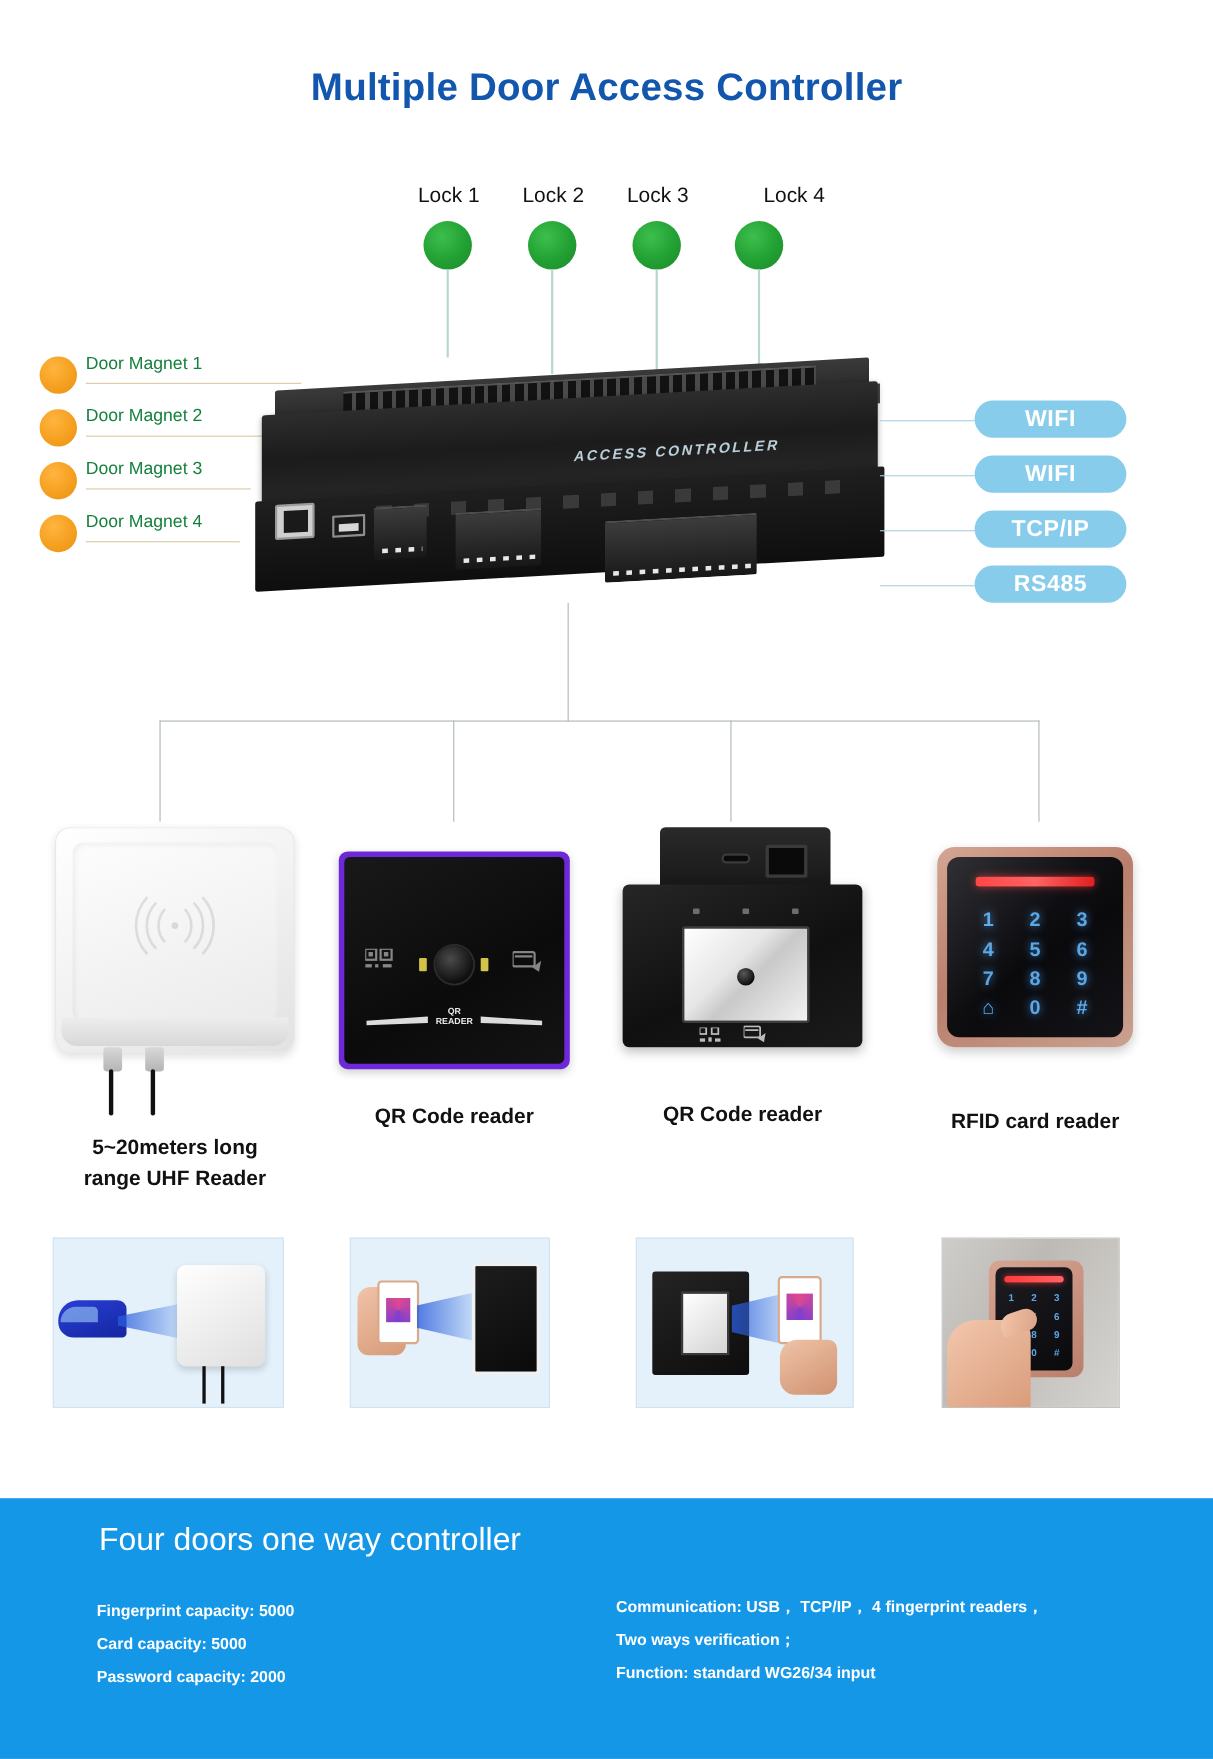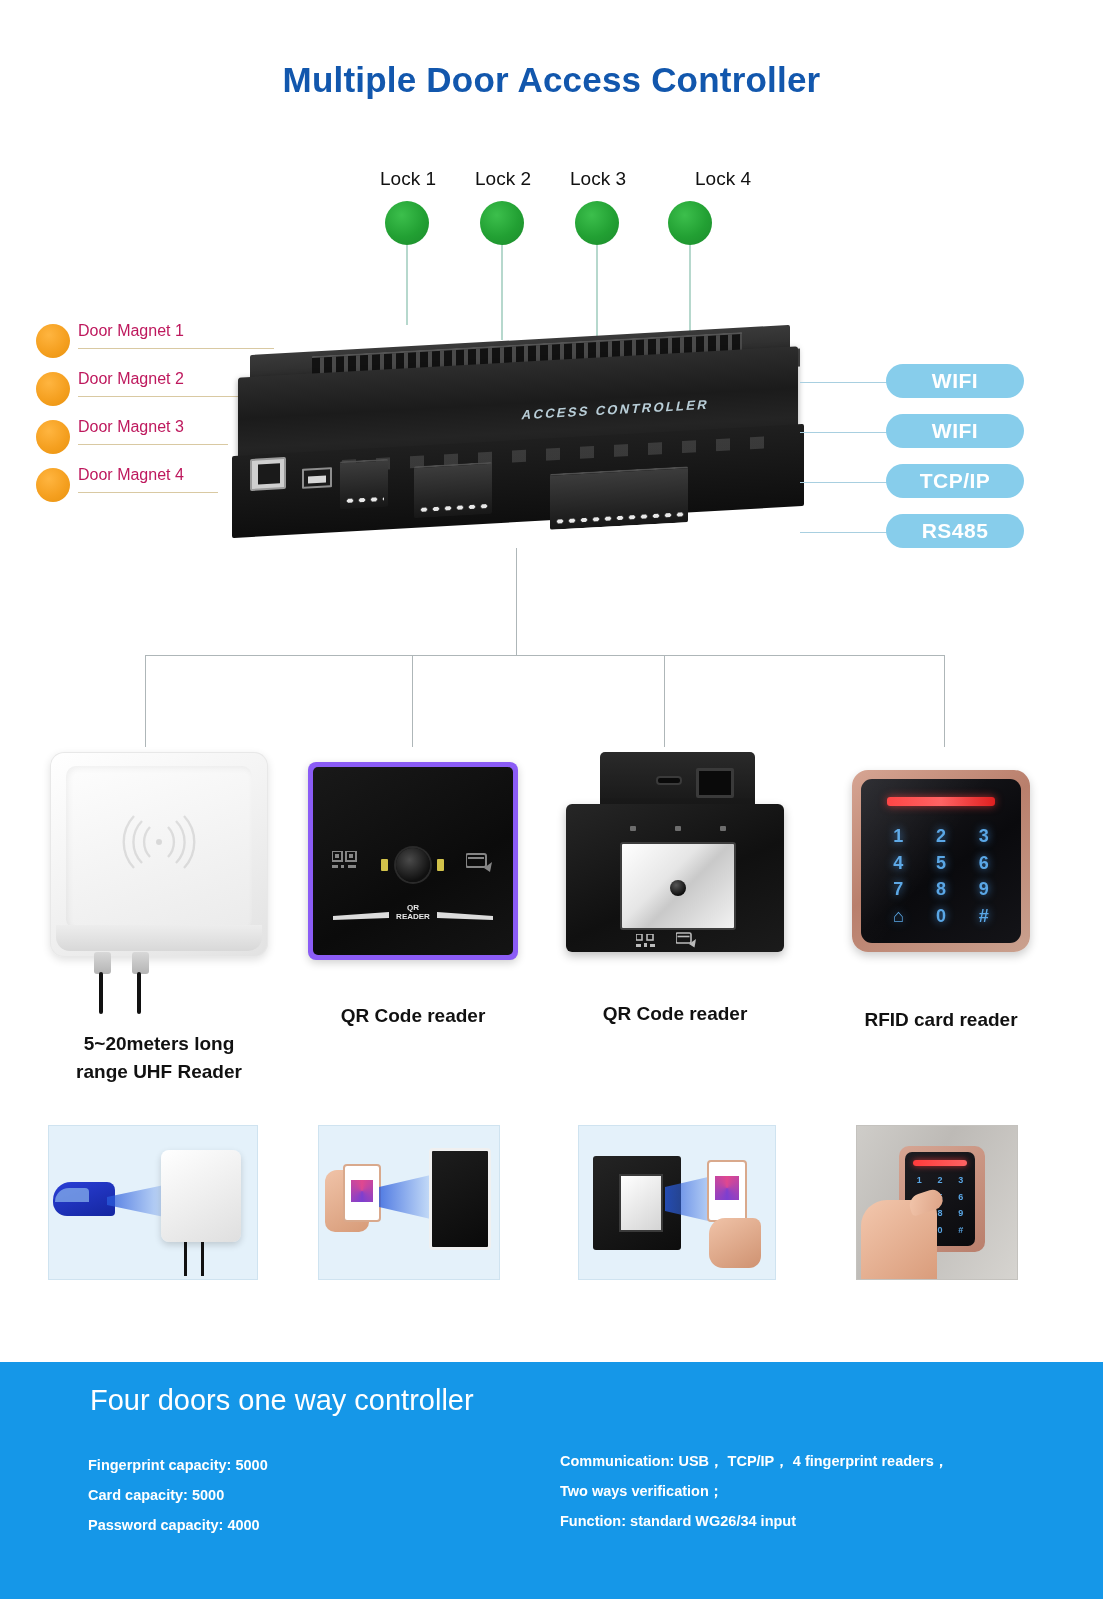--- a/index.html
+++ b/index.html
@@ -31,21 +31,21 @@
   .lock-stem {
     position: absolute; width: 2px; background: #b6d8cd;
   }
 
   
   .dm-dot {
     position: absolute; width: 34px; height: 34px; border-radius: 50%;
     background: radial-gradient(circle at 38% 32%, #ffb540 0%, #f5a020 55%, #e8920e 100%);
   }
   .dm-label {
-    position: absolute; font-size: 16px; color: #be185d; white-space: nowrap;
+    position: absolute; font-size: 16px; color: #15803d; white-space: nowrap;
   }
   .dm-rule {
     position: absolute; height: 1px; background: #d9c9a2;
   }
 
   
   .pill {
     position: absolute; width: 138px; height: 34px;
     background: #87cdeb; border-radius: 17px;
     color: #ffffff; font-size: 21px; font-weight: bold;
@@ -155,22 +155,22 @@
   }
   .uhf-lip {
     position: absolute; left: 6px; bottom: 6px; width: 206px; height: 26px;
     background: linear-gradient(180deg,#ededed,#d8d8d8); border-radius: 0 0 14px 14px;
   }
   .uhf-gland { position: absolute; width: 17px; height: 22px; background: linear-gradient(180deg,#d8d8d8,#b4b4b4); border-radius: 3px; }
   .uhf-cable { position: absolute; width: 4px; background: #111; border-radius: 2px; }
 
   
   .qra-frame {
-    position: absolute; left: 0; top: 0; width: 210px; height: 198px;
-    background: #8b5cf6; border-radius: 8px; padding: 5px;
+    position: absolute; left: 0; top: 12px; width: 210px; height: 198px;
+    background: #6d28d9; border-radius: 8px; padding: 5px;
     box-shadow: 0 3px 8px rgba(0,0,0,.18);
   }
   .qra-face {
     position: absolute; left: 5px; top: 5px; right: 5px; bottom: 5px;
     background: linear-gradient(150deg,#191919 0%,#0b0b0b 60%,#141414 100%);
     border-radius: 5px; overflow: hidden;
   }
   .qra-swoosh {
     position: absolute; left: -10%; top: 16%; width: 125%; height: 46%;
     border-top: 1px solid rgba(190,190,190,.42);
@@ -278,21 +278,21 @@
 </head>
 <body>
 
 <div id="page">
 
   <div class="title">Multiple Door Access Controller</div>
 
   <div class="lock-label" style="left:353px; top:168px;">Lock 1</div>
   <div class="lock-label" style="left:448px; top:168px;">Lock 2</div>
   <div class="lock-label" style="left:543px; top:168px;">Lock 3</div>
-  <div class="lock-label" style="left:668px; top:168px;">Lock 4</div>
+  <div class="lock-label" style="left:640px; top:168px;text-align:right;">Lock 4</div>
 
   <div class="lock-dot" style="left:385px; top:201px;"></div>
   <div class="lock-dot" style="left:480px; top:201px;"></div>
   <div class="lock-dot" style="left:575px; top:201px;"></div>
   <div class="lock-dot" style="left:668px; top:201px;"></div>
 
   <div class="lock-stem" style="left:406px; top:245px; height:80px;"></div>
   <div class="lock-stem" style="left:501px; top:245px; height:95px;"></div>
   <div class="lock-stem" style="left:596px; top:245px; height:110px;"></div>
   <div class="lock-stem" style="left:689px; top:245px; height:120px;"></div>
@@ -526,21 +526,21 @@
     </div>
     <div style="position:absolute; left:4px; top:74px; width:76px; height:80px; background:linear-gradient(140deg,#f3c7ad,#d99c7b); border-radius:26px 14px 0 0;"></div>
     <div style="position:absolute; left:52px; top:66px; width:34px; height:20px; background:linear-gradient(120deg,#f3c7ad,#dba184); border-radius:12px 10px 10px 4px; transform:rotate(-18deg);"></div>
   </div>
 
   <div class="bluepanel">
     <div class="bp-title">Four doors one way controller</div>
     <div class="bp-col-left">
       <div class="bp-item">Fingerprint capacity: 5000</div>
       <div class="bp-item">Card capacity: 5000</div>
-      <div class="bp-item">Password capacity: 4000</div>
+      <div class="bp-item">Password capacity: 2000</div>
     </div>
     <div class="bp-col-right">
       <div class="bp-item">Communication: USB， TCP/IP， 4 fingerprint readers，</div>
       <div class="bp-item center">Two ways verification；</div>
       <div class="bp-item">Function: standard WG26/34 input</div>
     </div>
   </div>
 
 </div>
 

